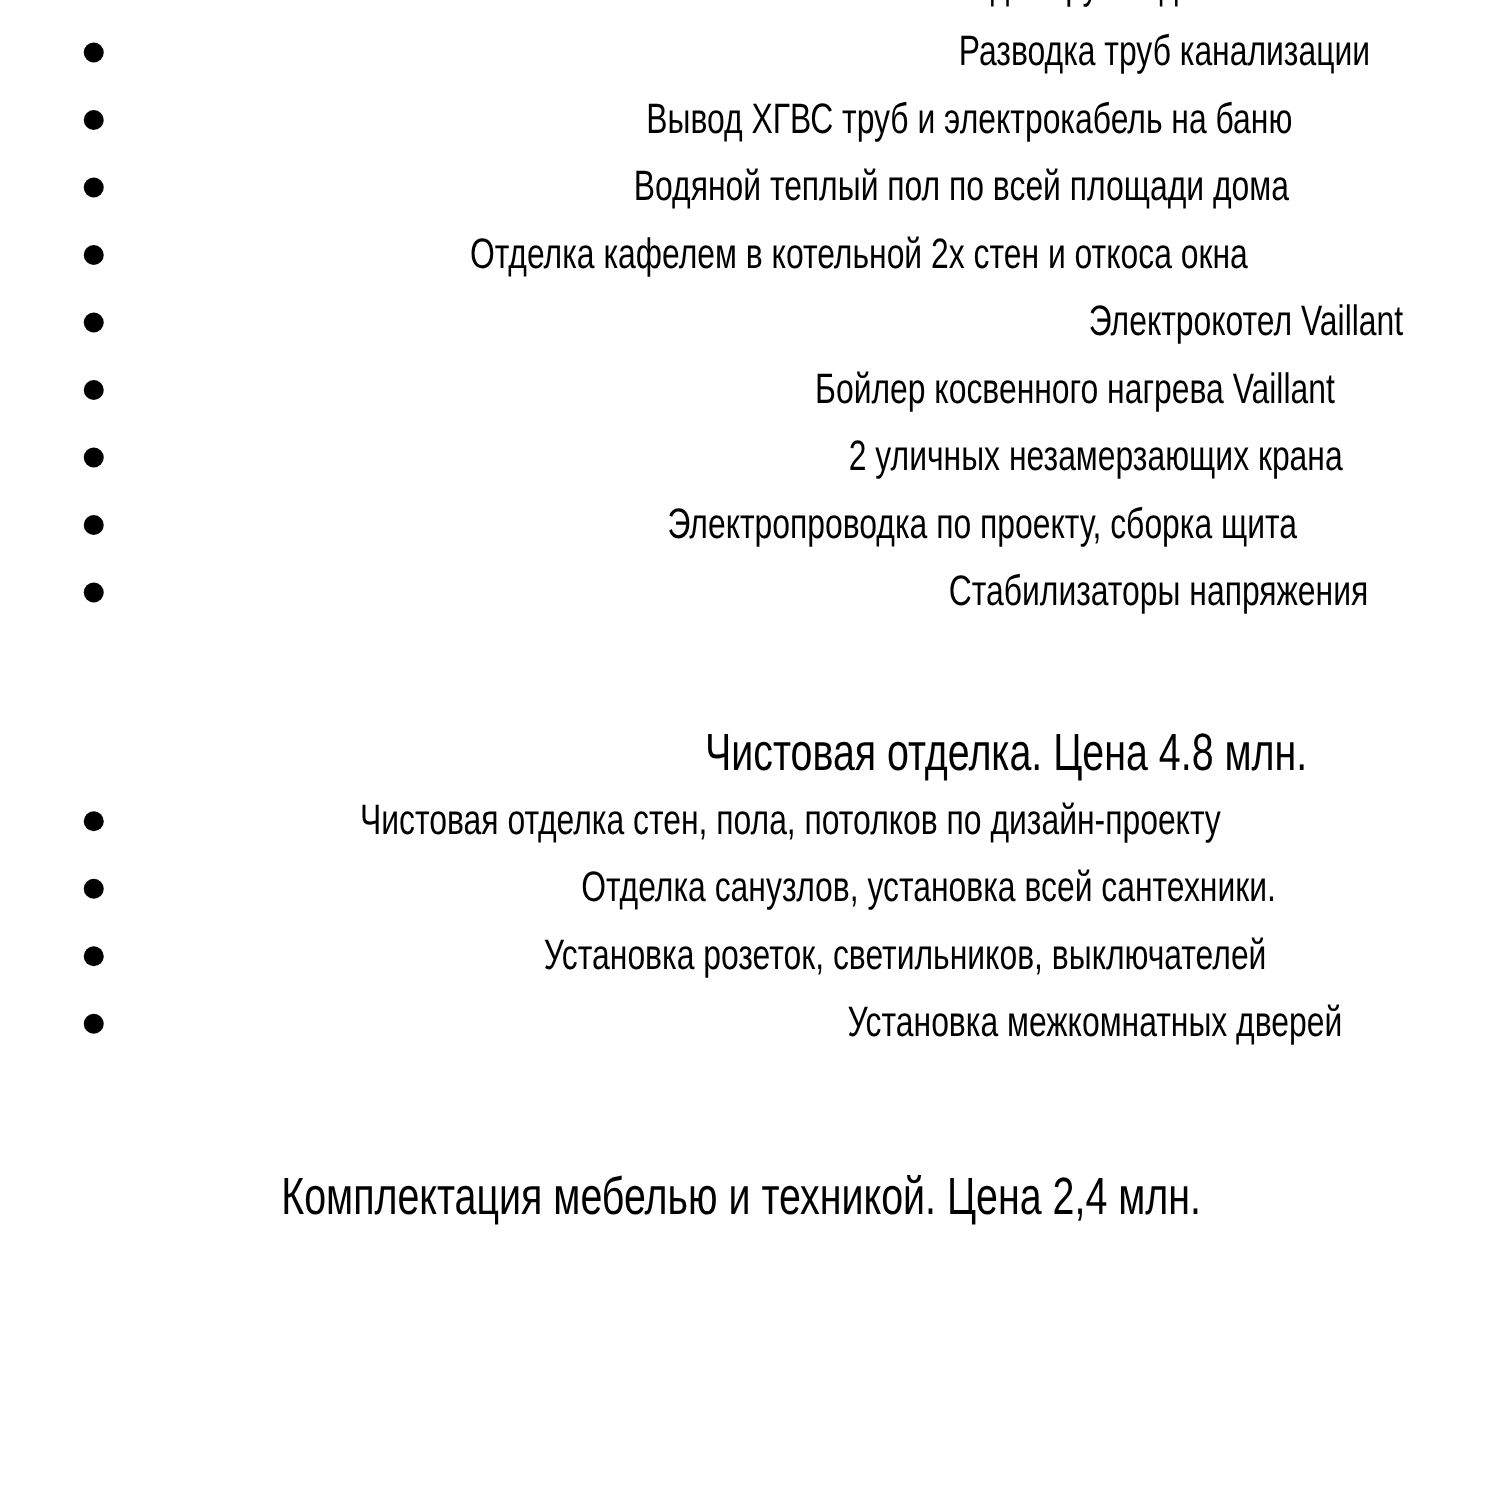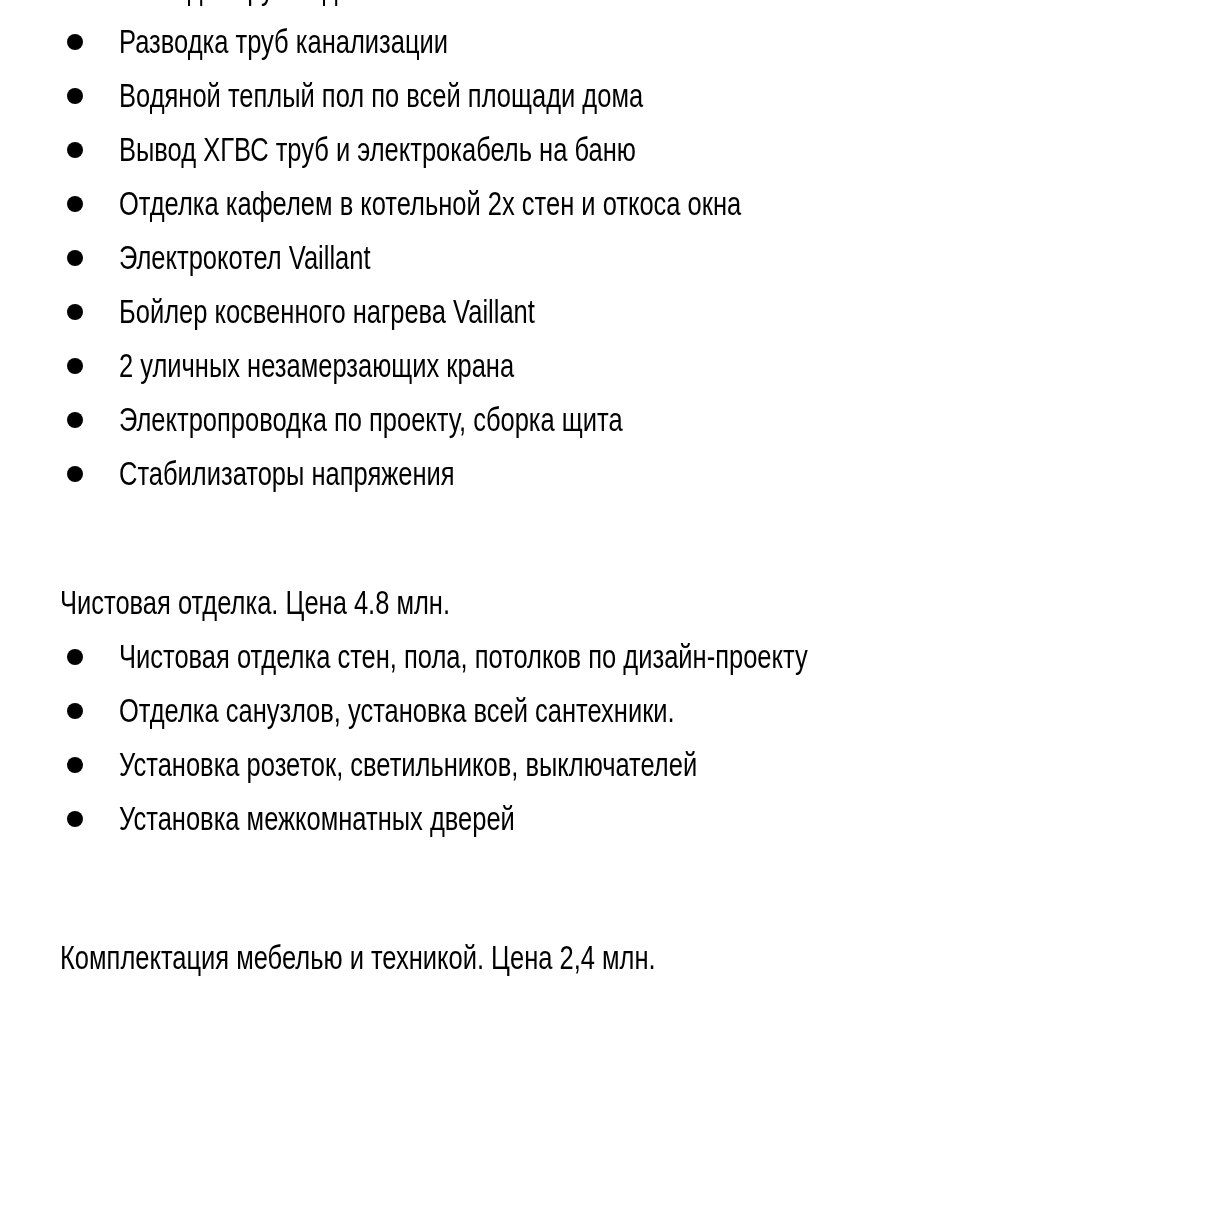--- a/index.html
+++ b/index.html
@@ -12,20 +12,21 @@
     overflow: hidden;
     background: #ffffff;
     color: #000000;
     font-family: "Liberation Sans", sans-serif;
   }
   .doc {
     position: relative;
     width: 1206px;
     height: 1078px;
     overflow: hidden;
+    text-align: right;
   }
   .list {
     margin: 0;
     padding: 0;
   }
   .list.clip-top {
     margin-top: -40px;
   }
   .row {
     position: relative;
@@ -49,21 +50,21 @@
     display: inline-block;
     transform: scaleX(0.75);
     transform-origin: 0 50%;
     white-space: nowrap;
   }
   .heading-row {
     position: relative;
     height: 54px;
     padding-left: 60px;
     white-space: nowrap;
-    font-size: 34px;
+    font-size: 42px;
     line-height: 54px;
     font-weight: 400;
   }
   .gap-a { height: 75px; }
   .gap-b { height: 85px; }
 </style>
 </head>
 <body>
 
 <div class="doc">
@@ -72,25 +73,25 @@
     <div class="row">
       
       <span class="txt">Разводка труб водоснабжения</span>
     </div>
     <div class="row">
       <span class="bullet"></span>
       <span class="txt">Разводка труб канализации</span>
     </div>
     <div class="row">
       <span class="bullet"></span>
-      <span class="txt">Водяной теплый пол по всей площади дома</span>
+      <span class="txt">Вывод ХГВС труб и электрокабель на баню</span>
     </div>
     <div class="row">
       <span class="bullet"></span>
-      <span class="txt">Вывод ХГВС труб и электрокабель на баню</span>
+      <span class="txt">Водяной теплый пол по всей площади дома</span>
     </div>
     <div class="row">
       <span class="bullet"></span>
       <span class="txt">Отделка кафелем в котельной 2х стен и откоса окна</span>
     </div>
     <div class="row">
       <span class="bullet"></span>
       <span class="txt">Электрокотел Vaillant</span>
     </div>
     <div class="row">

